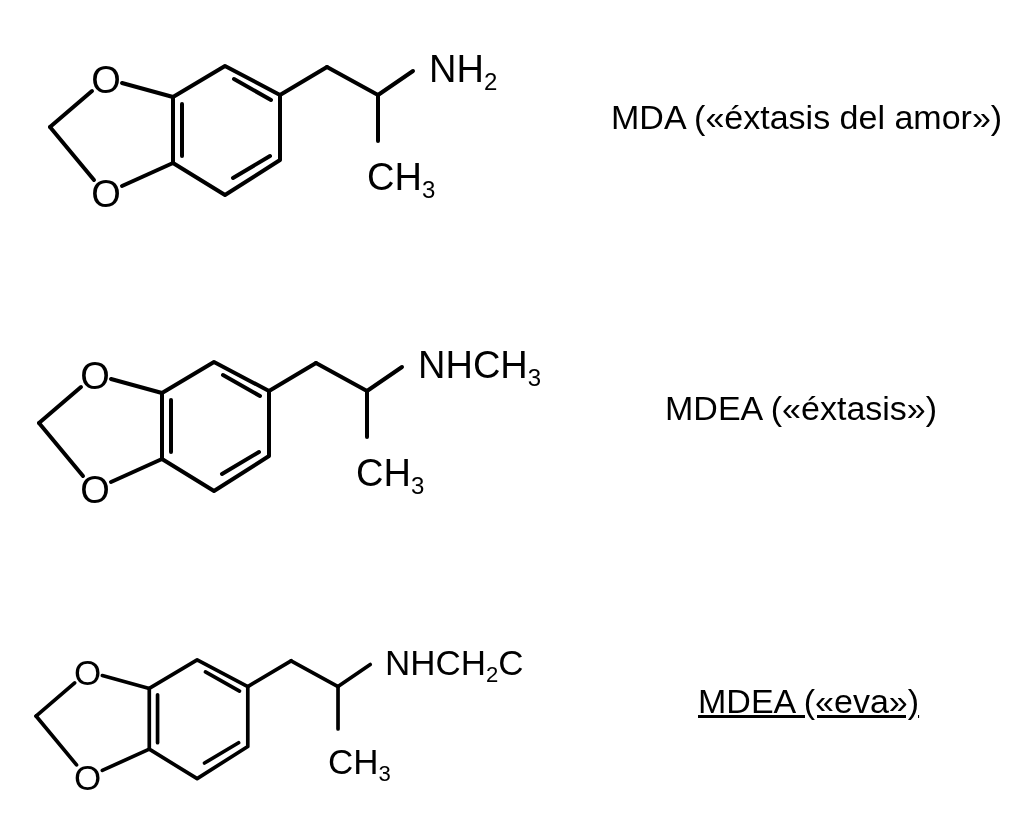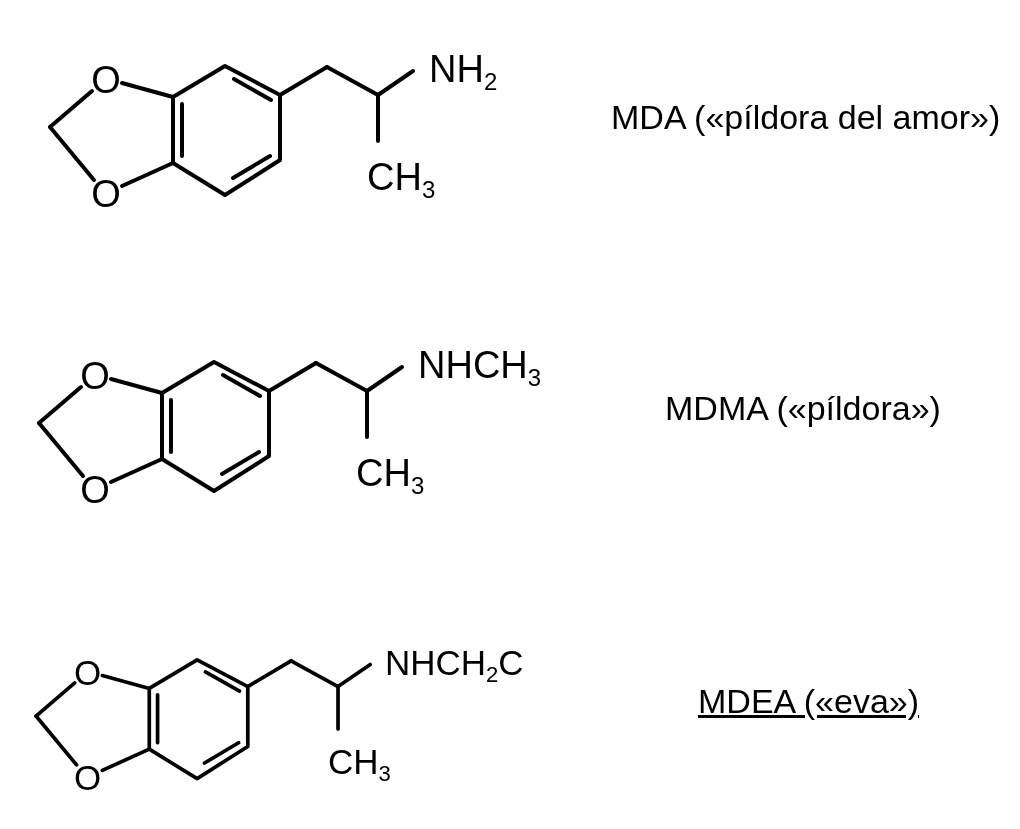--- a/index.html
+++ b/index.html
@@ -59,21 +59,21 @@
       <line x1="327" y1="67" x2="378" y2="95"></line>
       <line x1="378" y1="95" x2="413" y2="71"></line>
       <line x1="378" y1="95" x2="378" y2="141"></line>
     </g>
     <text class="atom" x="106" y="93" text-anchor="middle">O</text>
     <text class="atom" x="106" y="207" text-anchor="middle">O</text>
     <text class="atom" x="429" y="82"><tspan>NH</tspan><tspan class="sub" dy="8">2</tspan></text>
     <text class="atom" x="367" y="190"><tspan>CH</tspan><tspan class="sub" dy="8">3</tspan></text>
   </svg>
 </div>
-<div class="mol-label" style="left:611px; top:100px;">MDA («píldora del amor»)</div>
+<div class="mol-label" style="left:611px; top:100px;">MDA («éxtasis del amor»)</div>
 
 <div class="mol" style="left:-11px; top:296px;">
   <svg width="580" height="230" viewBox="0 0 580 230">
     <g class="bond">
       <polygon points="225,66 280,95 280,160 225,195 173,163 173,97"></polygon>
       <line x1="182" y1="104" x2="182" y2="156"></line>
       <line x1="234" y1="79" x2="271" y2="100"></line>
       <line x1="270" y1="156" x2="233" y2="178"></line>
       <line x1="173" y1="97" x2="122" y2="83"></line>
       <line x1="92" y1="91" x2="50" y2="127"></line>
@@ -83,21 +83,21 @@
       <line x1="327" y1="67" x2="378" y2="95"></line>
       <line x1="378" y1="95" x2="413" y2="71"></line>
       <line x1="378" y1="95" x2="378" y2="141"></line>
     </g>
     <text class="atom" x="106" y="93" text-anchor="middle">O</text>
     <text class="atom" x="106" y="207" text-anchor="middle">O</text>
     <text class="atom" x="429" y="82"><tspan>NHCH</tspan><tspan class="sub" dy="8">3</tspan></text>
     <text class="atom" x="367" y="190"><tspan>CH</tspan><tspan class="sub" dy="8">3</tspan></text>
   </svg>
 </div>
-<div class="mol-label" style="left:665px; top:391px;">MDMA («píldora»)</div>
+<div class="mol-label" style="left:665px; top:391px;">MDEA («éxtasis»)</div>
 
 <div class="mol" style="left:-10px; top:599px;">
   <svg width="534" height="212" viewBox="0 0 580 230">
     <g class="bond">
       <polygon points="225,66 280,95 280,160 225,195 173,163 173,97"></polygon>
       <line x1="182" y1="104" x2="182" y2="156"></line>
       <line x1="234" y1="79" x2="271" y2="100"></line>
       <line x1="270" y1="156" x2="233" y2="178"></line>
       <line x1="173" y1="97" x2="122" y2="83"></line>
       <line x1="92" y1="91" x2="50" y2="127"></line>

